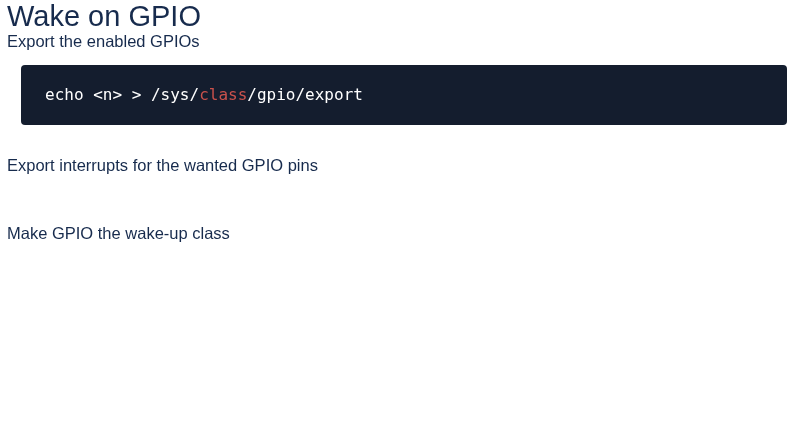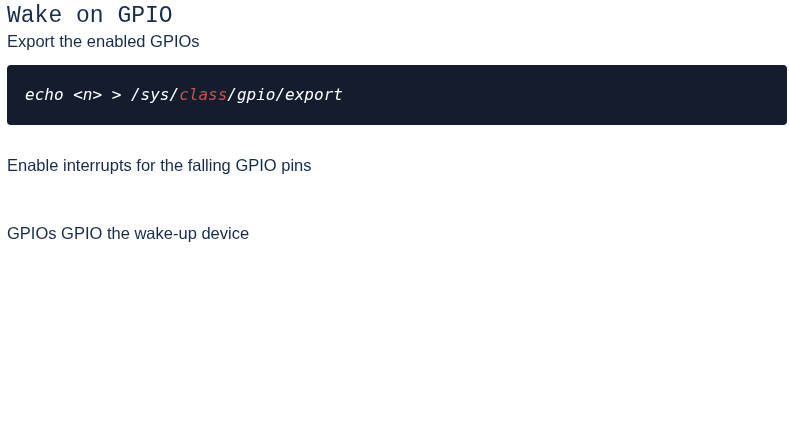--- a/index.html
+++ b/index.html
@@ -11,67 +11,65 @@
     width: 789px;
     height: 438px;
     overflow: hidden;
     font-family: "Liberation Sans", "DejaVu Sans", sans-serif;
     color: var(--text-color, #172b4d);
   }
   .page {
     padding: 2px 0 0 7px;
   }
   h1.page-title {
-    font-size: 23px;
+    font-size: 29px;
     font-weight: 400;
     line-height: 28px;
     margin: 0 0 1px 0;
     color: var(--text-color, #172b4d);
-    font-family: Liberation Mono, monospace;
   }
   p.para {
     font-size: 16.5px;
     line-height: 20px;
     margin: 0;
     color: var(--text-color, #172b4d);
   }
   p.lead   { margin-bottom: 14px; }
   p.note1  { margin-top: 21px; }
   p.note2  { margin-top: 30px; margin-bottom: 13px; }
   p.note3  { margin-top: 48px; margin-bottom: 12px; }
   pre.code {
     background: var(--code-bg, #141d2e);
     color: var(--code-text, #ffffff);
     border-radius: 4px;
-    margin: 0 2px 0 0;
-    padding: 20px 16px 21px 18px;
+    margin: 0 2px 0 14px;
+    padding: 20px 16px 21px 24px;
     font-family: "DejaVu Sans Mono", "Liberation Mono", monospace;
     font-size: 16px;
     line-height: 19px;
     white-space: pre;
     overflow: hidden;
-    font-style: italic;
   }
   pre.code code {
     font-family: inherit;
   }
   .hl-red    { color: var(--code-red, #c9514c); }
   .hl-yellow { color: var(--code-yellow, #e2c23f); }
 </style>
 </head>
 <body style="--text-color: #172b4d; --code-bg: #141d2e; --code-text: #ffffff; --code-red: #c9514c; --code-yellow: #e2c23f;">
 
 <div class="page">
 
   <h1 class="page-title">Wake on GPIO</h1>
 
   <p class="para lead">Export the enabled GPIOs</p>
 
   <pre class="code"><code><span>echo &lt;n&gt; &gt; /sys/</span><span class="hl-red">class</span><span>/gpio/export</span></code></pre>
 
 
-  <p class="para note2">Enable interrupts for the falling GPIO pins</p>
+  <p class="para note2">Export interrupts for the wanted GPIO pins</p>
 
 
-  <p class="para note3">GPIOs GPIO the wake-up device</p>
+  <p class="para note3">Make GPIO the wake-up class</p>
 
 
 </div>
 
 </body></html>

